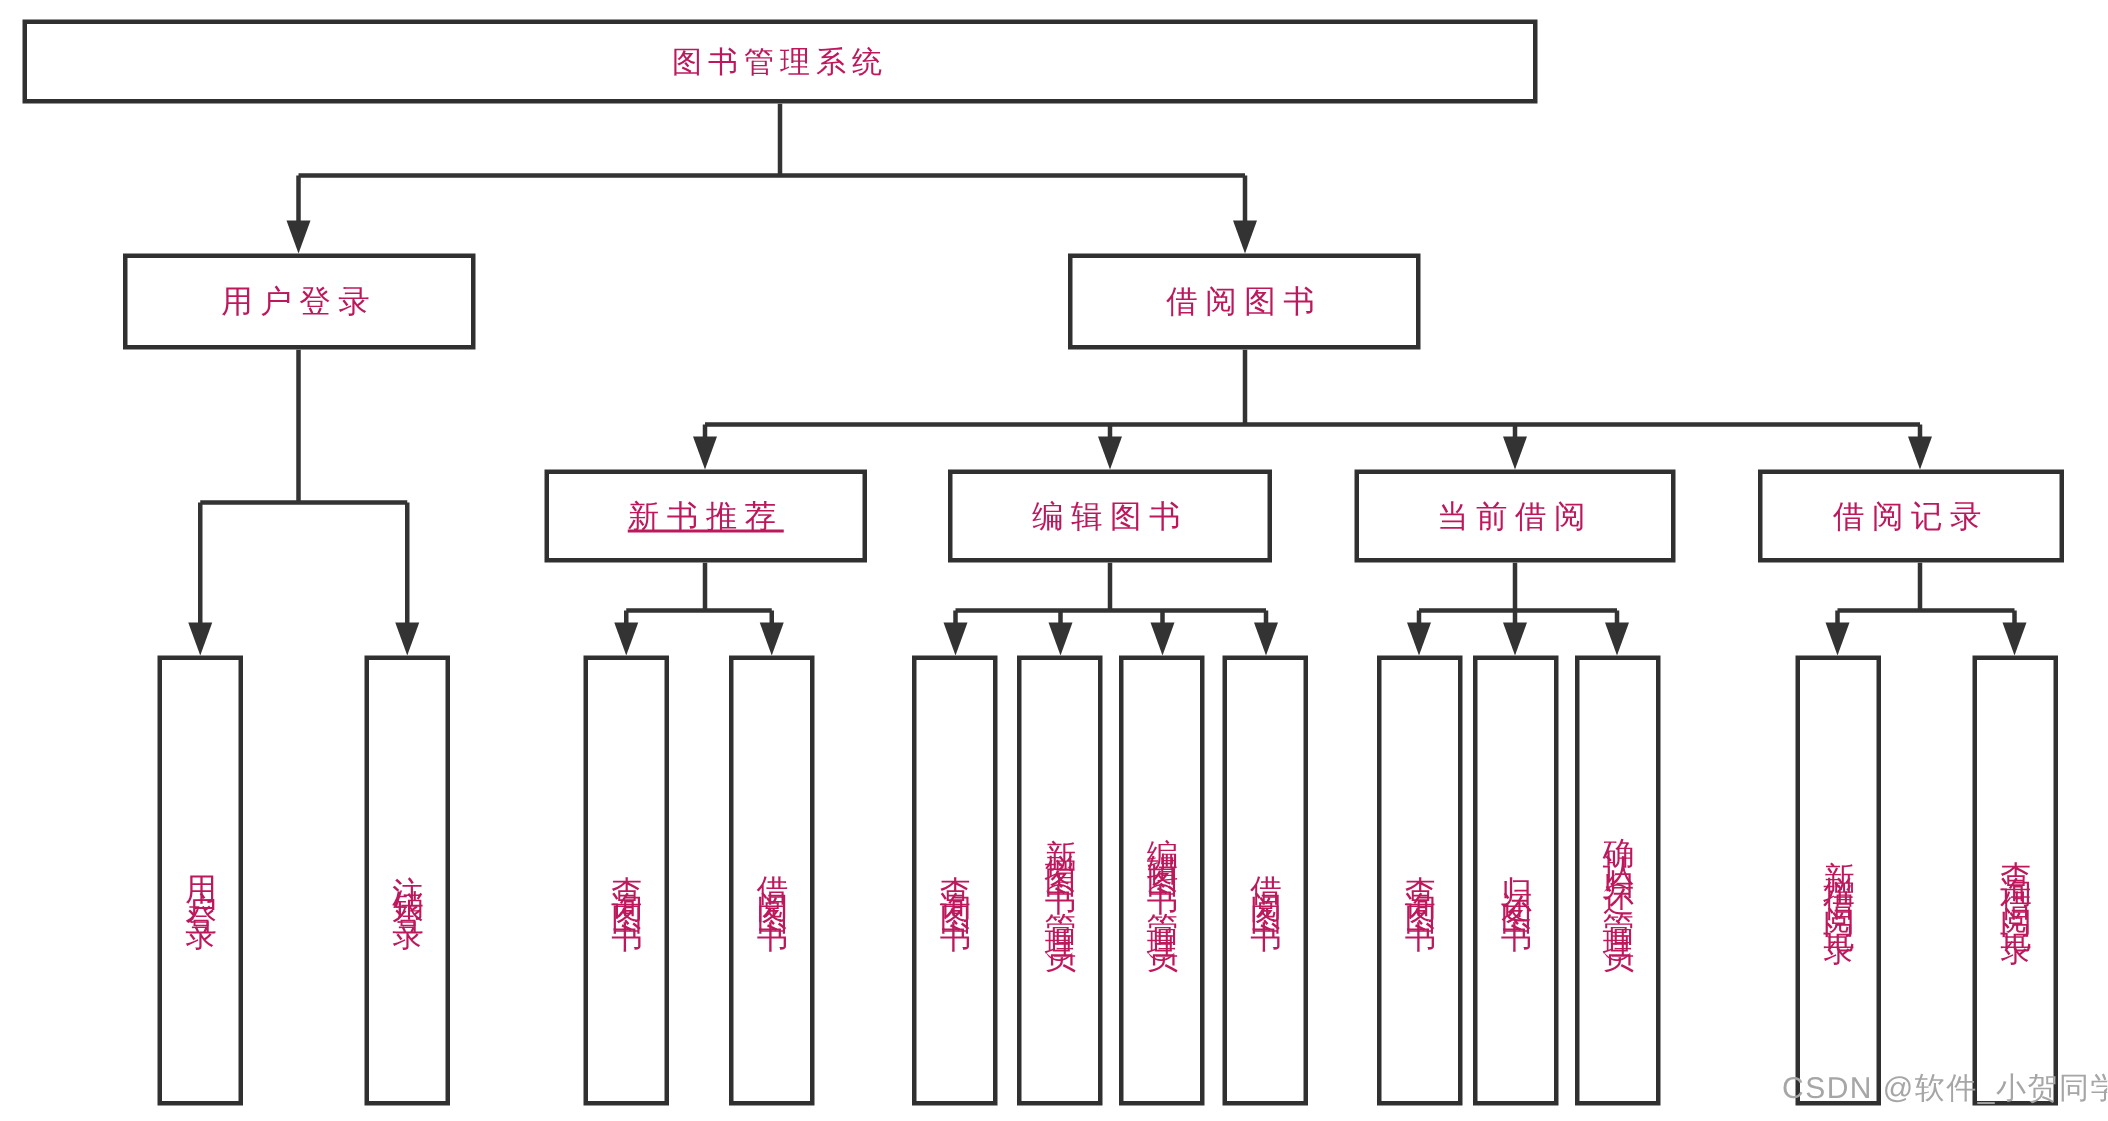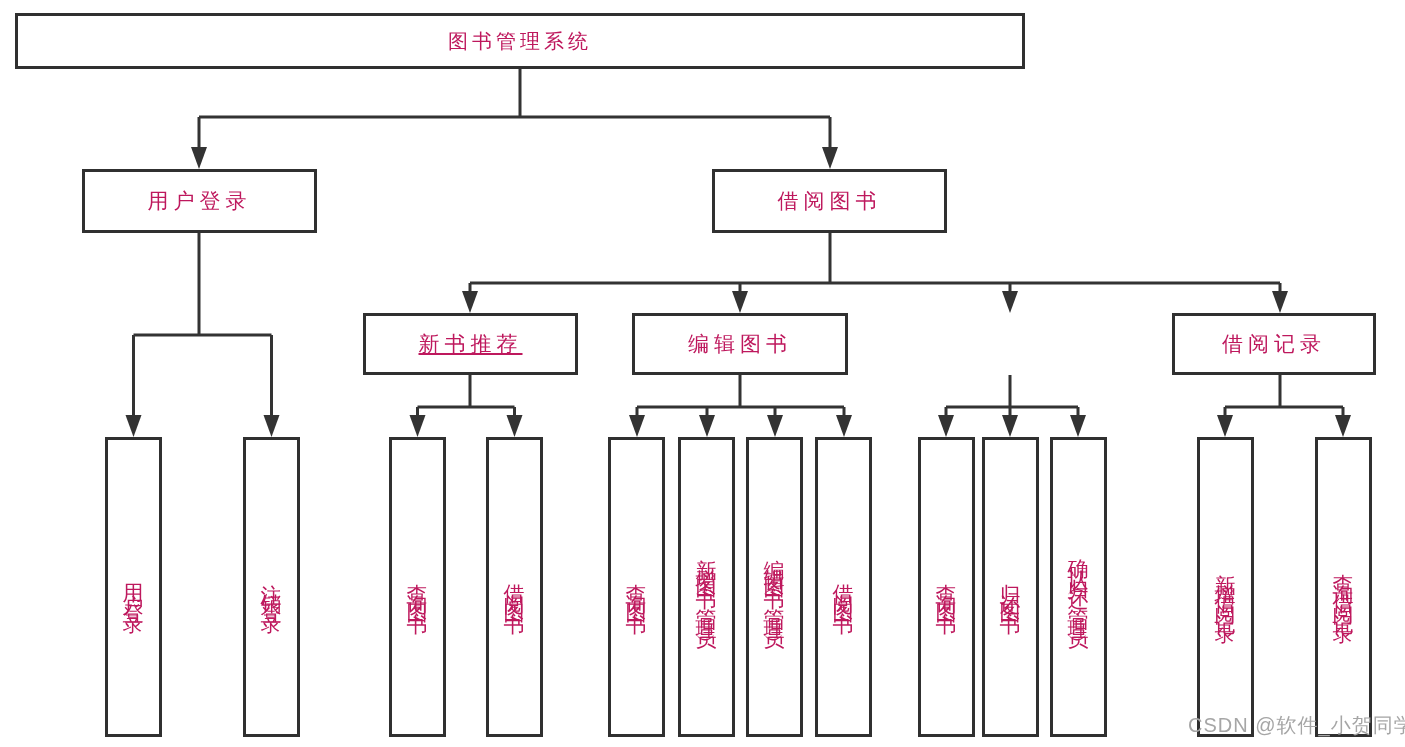--- a/index.html
+++ b/index.html
@@ -137,20 +137,23 @@
   <div class="box node b-l2b">
     <span>借阅图书</span>
   </div>
 
   <div class="box node b-nb">
     <span>新书推荐</span>
   </div>
   <div class="box node b-bb">
     <span>编辑图书</span>
   </div>
+  <div class="box node b-cb">
+    <span>当前借阅</span>
+  </div>
   <div class="box node b-br">
     <span>借阅记录</span>
   </div>
 
   <div class="box leaf b-a1">
     <span>用户登录</span>
   </div>
   <div class="box leaf b-a2">
     <span>注销登录</span>
   </div>

